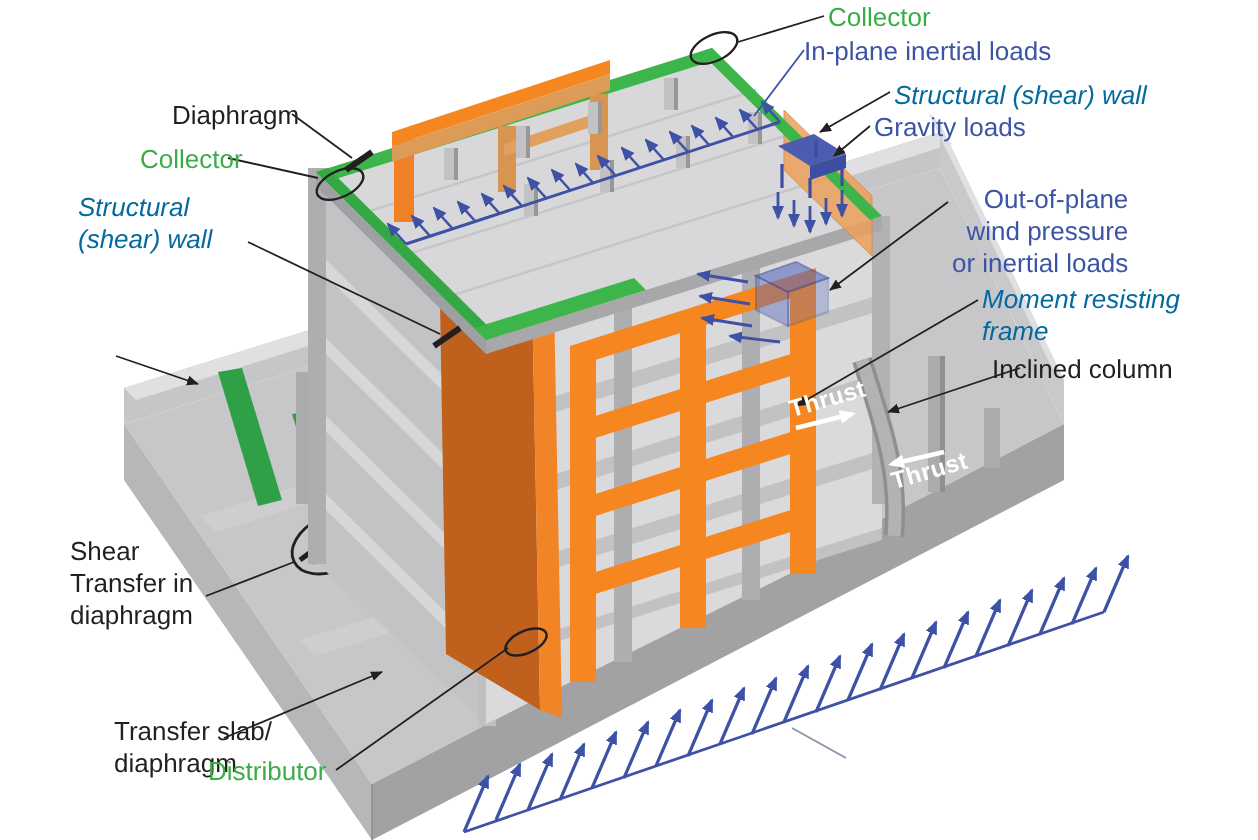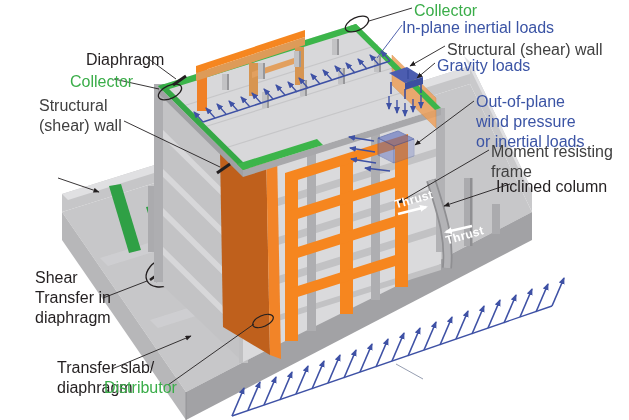--- a/index.html
+++ b/index.html
@@ -1,22 +1,22 @@
 <!DOCTYPE html>
 <html><head>
 <meta charset="utf-8">
 <style>
   html,body{margin:0;padding:0;background:#fff;}
   #stage{position:relative;width:629px;height:420px;background:#ffffff;overflow:hidden;
          font-family:"Liberation Sans","DejaVu Sans",sans-serif;}
   #scene{position:absolute;left:0;top:0;}
-  .lbl{position:absolute;font-size:16px;line-height:1.24;color:#231f20;white-space:pre-line;}
+  .lbl{position:absolute;font-size:13px;line-height:1.24;color:#231f20;white-space:pre-line;}
   .c-green{color:#3aad49;}
-  .c-orange{color:#404040;}
-  .c-blue{color:#3b54a5;}
+  .c-orange{color:#0369a1;font-style:italic;}
+  .c-blue{color:#3b54a5;text-align:right;}
   .thrust{position:absolute;font-size:12px;font-weight:bold;color:#ffffff;
           transform:rotate(-16deg);transform-origin:left top;letter-spacing:.3px;}
 </style>
 </head>
 <body>
 
 <div id="stage">
 
 <svg id="scene" width="629" height="420" viewBox="0 0 629 420">
   <defs>

